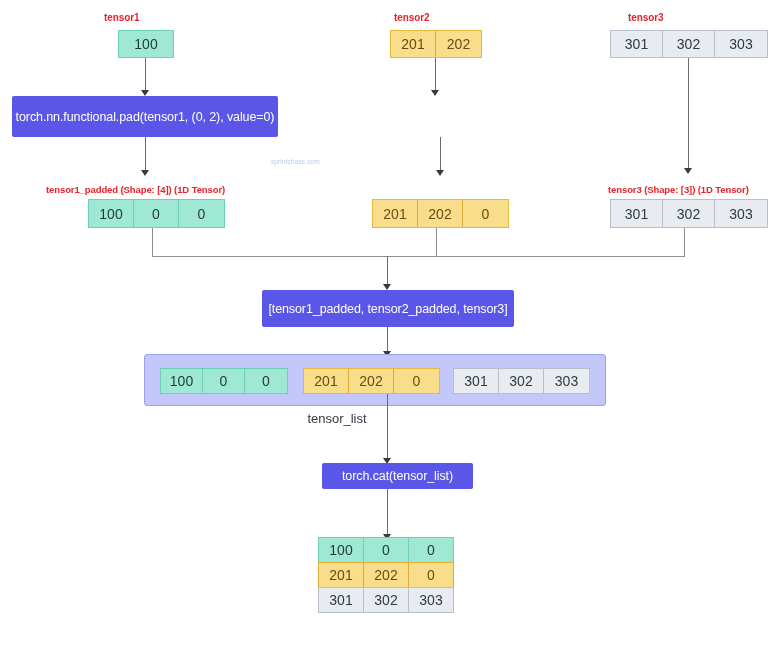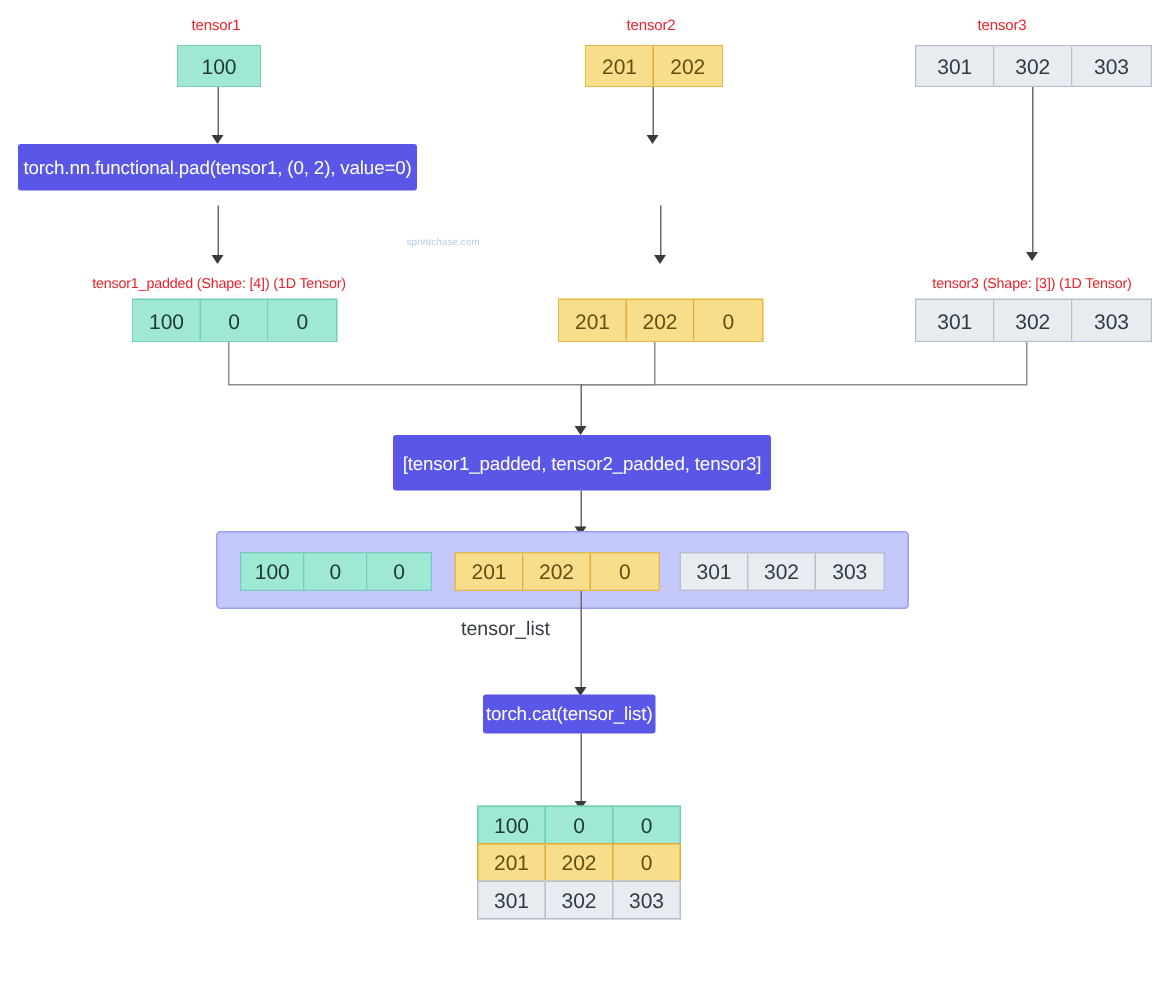--- a/index.html
+++ b/index.html
@@ -14,23 +14,22 @@
     height: 654px;
     background: #ffffff;
     overflow: hidden;
   }
 
   
   .label {
     position: absolute;
     color: #e8232a;
     font-size: 10px;
-    font-weight: normal;
-    white-space: nowrap;
-    text-align: center;
+    font-weight: bold;
+    white-space: nowrap;
     letter-spacing: -0.1px;
   }
   .label.small { font-size: 9.5px; }
   .plainlabel {
     position: absolute;
     color: #333a40;
     font-size: 13px;
     white-space: nowrap;
     text-align: center;
   }
@@ -145,21 +144,21 @@
 
   <div class="vline" style="left:145px; top:58px; height:34px;"></div>
   <div class="arrow" style="left:141px; top:90px;"></div>
 
   <div class="vline" style="left:435px; top:58px; height:34px;"></div>
   <div class="arrow" style="left:431px; top:90px;"></div>
 
   <div class="vline" style="left:688px; top:58px; height:112px;"></div>
   <div class="arrow" style="left:684px; top:168px;"></div>
 
-  <div class="opbox" style="left:12px; top:96px; width:266px; height:31px;">torch.nn.functional.pad(tensor1, (0, 2), value=0)</div>
+  <div class="opbox" style="left:12px; top:96px; width:266px; height:41px;">torch.nn.functional.pad(tensor1, (0, 2), value=0)</div>
 
   <div class="vline" style="left:145px; top:137px; height:36px;"></div>
   <div class="arrow" style="left:141px; top:170px;"></div>
 
   <div class="vline" style="left:440px; top:137px; height:36px;"></div>
   <div class="arrow" style="left:436px; top:170px;"></div>
 
   <div class="watermark" style="left:271px; top:158px;">sprintchase.com</div>
 
   <div class="label small" style="left:46px; top:184px; width:200px;">tensor1_padded (Shape: [4]) (1D Tensor)</div>
@@ -218,21 +217,21 @@
     <div class="cell" style="width:45px;">301</div>
     <div class="cell" style="width:45px;">302</div>
     <div class="cell" style="width:45px;">303</div>
   </div>
 
   <div class="plainlabel" style="left:297px; top:411px; width:80px;">tensor_list</div>
 
   <div class="vline" style="left:387px; top:394px; height:67px;"></div>
   <div class="arrow" style="left:383px; top:458px;"></div>
 
-  <div class="opbox" style="left:322px; top:463px; width:115px; height:26px;">torch.cat(tensor_list)</div>
+  <div class="opbox" style="left:322px; top:463px; width:151px; height:26px;">torch.cat(tensor_list)</div>
 
   <div class="vline" style="left:387px; top:489px; height:48px;"></div>
   <div class="arrow" style="left:383px; top:534px;"></div>
 
   <div class="grid2d" style="left:319px; top:538px;">
     <div class="grow teal">
       <div class="gcell">100</div>
       <div class="gcell">0</div>
       <div class="gcell">0</div>
     </div>

